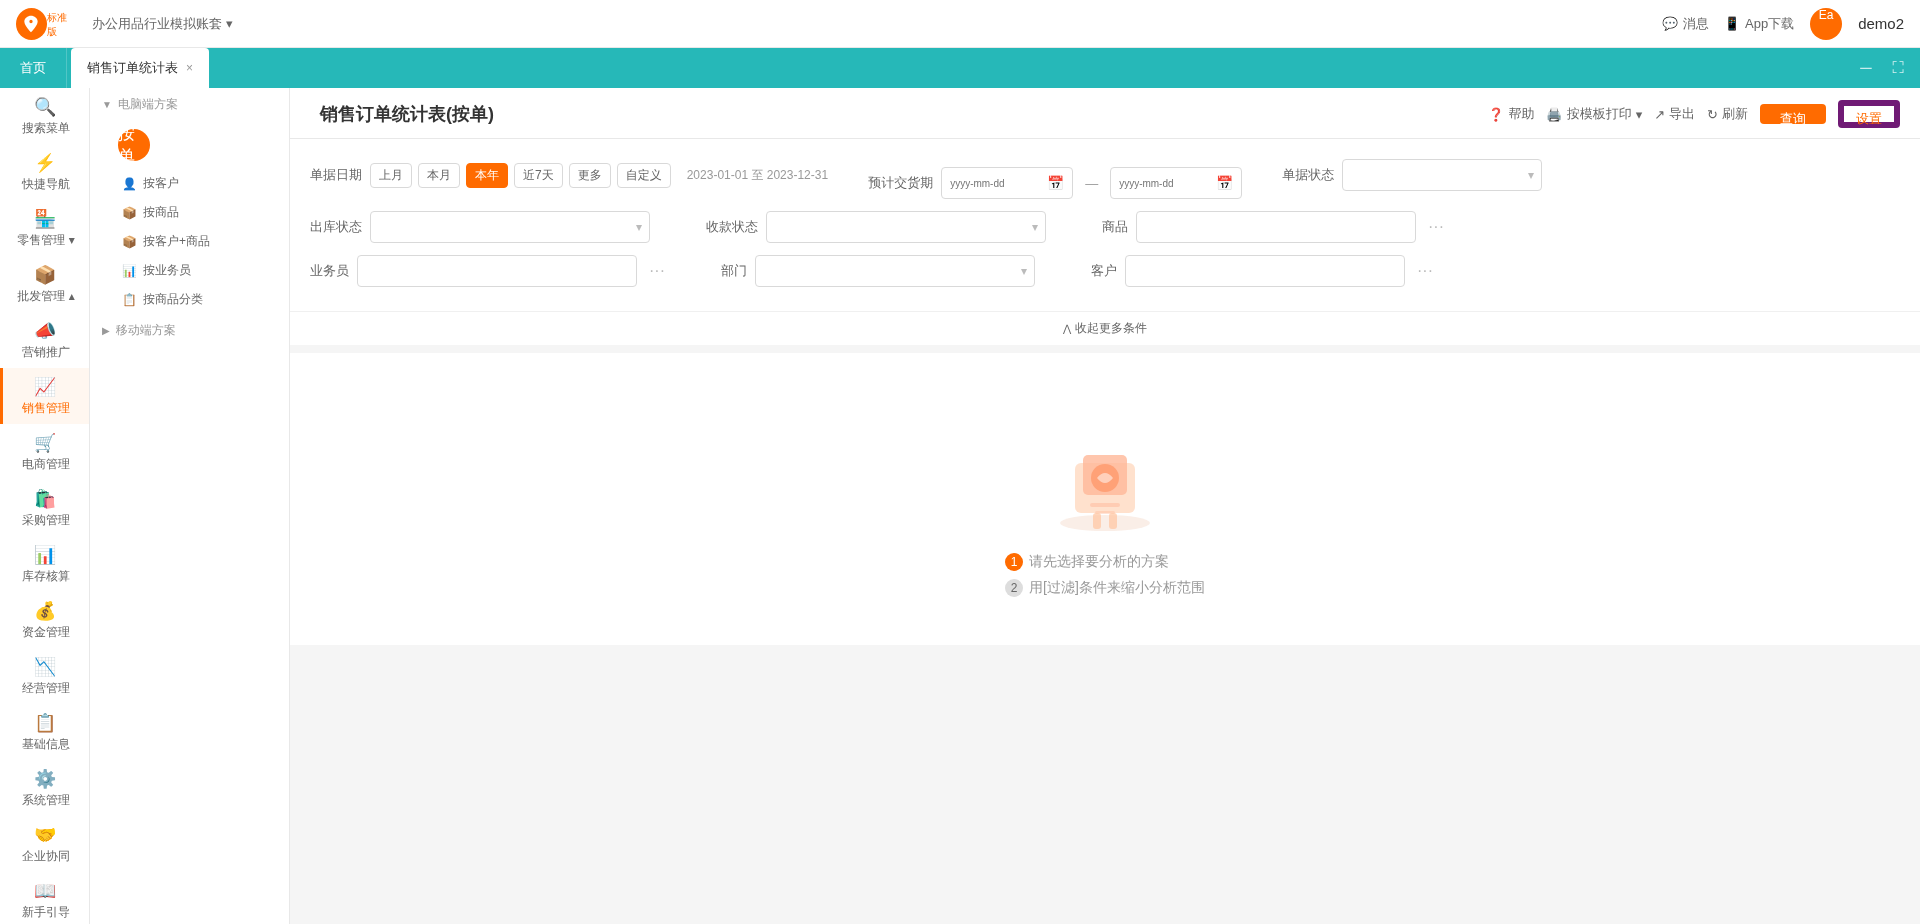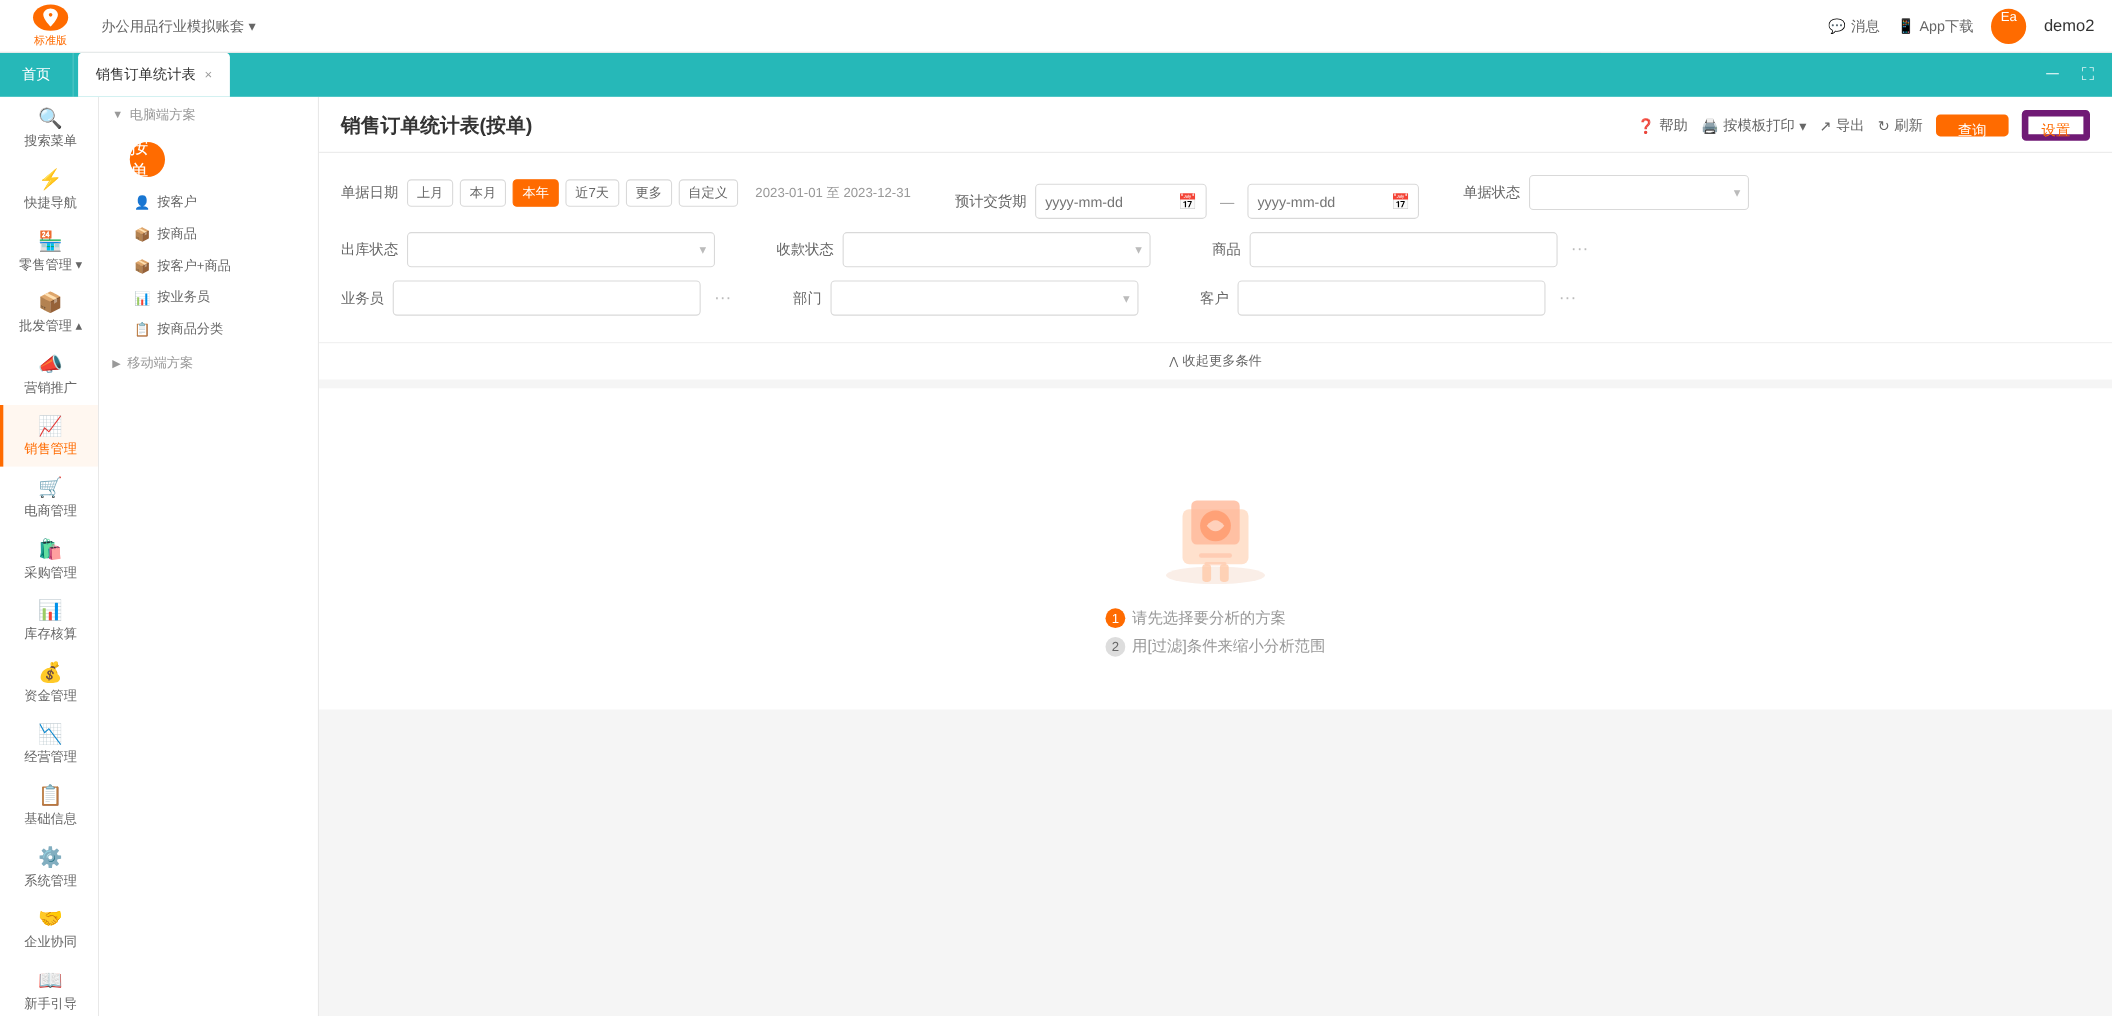--- a/index.html
+++ b/index.html
@@ -10,21 +10,21 @@
       height: 48px;
       background: #fff;
       display: flex;
       align-items: center;
       justify-content: space-between;
       padding: 0 16px;
       border-bottom: 1px solid #e8e8e8;
       position: fixed; top: 0; left: 0; right: 0; z-index: 100;
     }
     .topbar-left { display: flex; align-items: center; gap: 8px; }
-    .logo-box { width: 60px; height: 40px; display: flex; flex-direction: column; align-items: center; justify-content: center; }
+    .logo-box { width: 60px; height: 40px; display: flex; flex-direction: row; align-items: center; justify-content: center; }
     .logo-icon { width: 32px; height: 32px; background: #ff6b00; border-radius: 50%; display: flex; align-items: center; justify-content: center; }
     .logo-icon svg { width: 20px; height: 20px; fill: #fff; }
     .logo-text { font-size: 10px; color: #ff6b00; margin-top: 2px; }
     .company-selector { display: flex; align-items: center; gap: 4px; color: #666; font-size: 13px; cursor: pointer; padding: 4px 8px; border-radius: 4px; }
     .topbar-right { display: flex; align-items: center; gap: 16px; }
     .topbar-btn { display: flex; align-items: center; gap: 4px; color: #666; font-size: 13px; cursor: pointer; }
     .user-avatar { width: 32px; height: 32px; border-radius: 50%; background: #ff6b00; display: flex; align-items: flex-start; justify-content: center; color: #fff; font-size: 12px; cursor: pointer; overflow: hidden; }
     .user-name { color: #333; font-size: 15px; cursor: pointer; }
 
     
@@ -121,20 +121,21 @@
       padding: 0;
     }
     .content-header {
       background: #fff;
       padding: 12px 20px 0 20px;
       border-bottom: 1px solid #e8e8e8;
     }
     .content-title-row {
       display: flex; align-items: center; justify-content: space-between;
       padding-bottom: 10px;
+      margin-left: 10px;
     }
     .content-title { font-size: 18px; font-weight: 600; color: #333; }
     .header-actions { display: flex; align-items: center; gap: 12px; }
     .header-action-btn { display: flex; align-items: center; gap: 4px; color: #666; font-size: 13px; cursor: pointer; }
     .query-btn {
       background: #ff6b00;
       color: #fff;
       border: none;
       border-radius: 4px;
       padding: 6px 20px;
@@ -200,25 +201,25 @@
     .date-separator { color: #999; }
     .date-text { font-size: 12px; color: #999; }
 
     .filter-input-with-icon {
       position: relative; display: flex; align-items: center;
     }
     .filter-input-with-icon input {
       border: 1px solid #d9d9d9;
       border-radius: 4px;
       padding: 4px 28px 4px 8px;
-      font-size: 13px;
+      font-size: 10px;
       color: #999;
       outline: none;
       height: 32px;
-      width: 156px;
+      width: 132px;
     }
     .cal-icon { position: absolute; right: 8px; color: #bbb; font-size: 14px; pointer-events: none; }
     .select-wrapper {
       position: relative; display: inline-flex; align-items: center;
     }
     .select-wrapper select {
       border: 1px solid #d9d9d9;
       border-radius: 4px;
       padding: 4px 28px 4px 8px;
       font-size: 13px;

